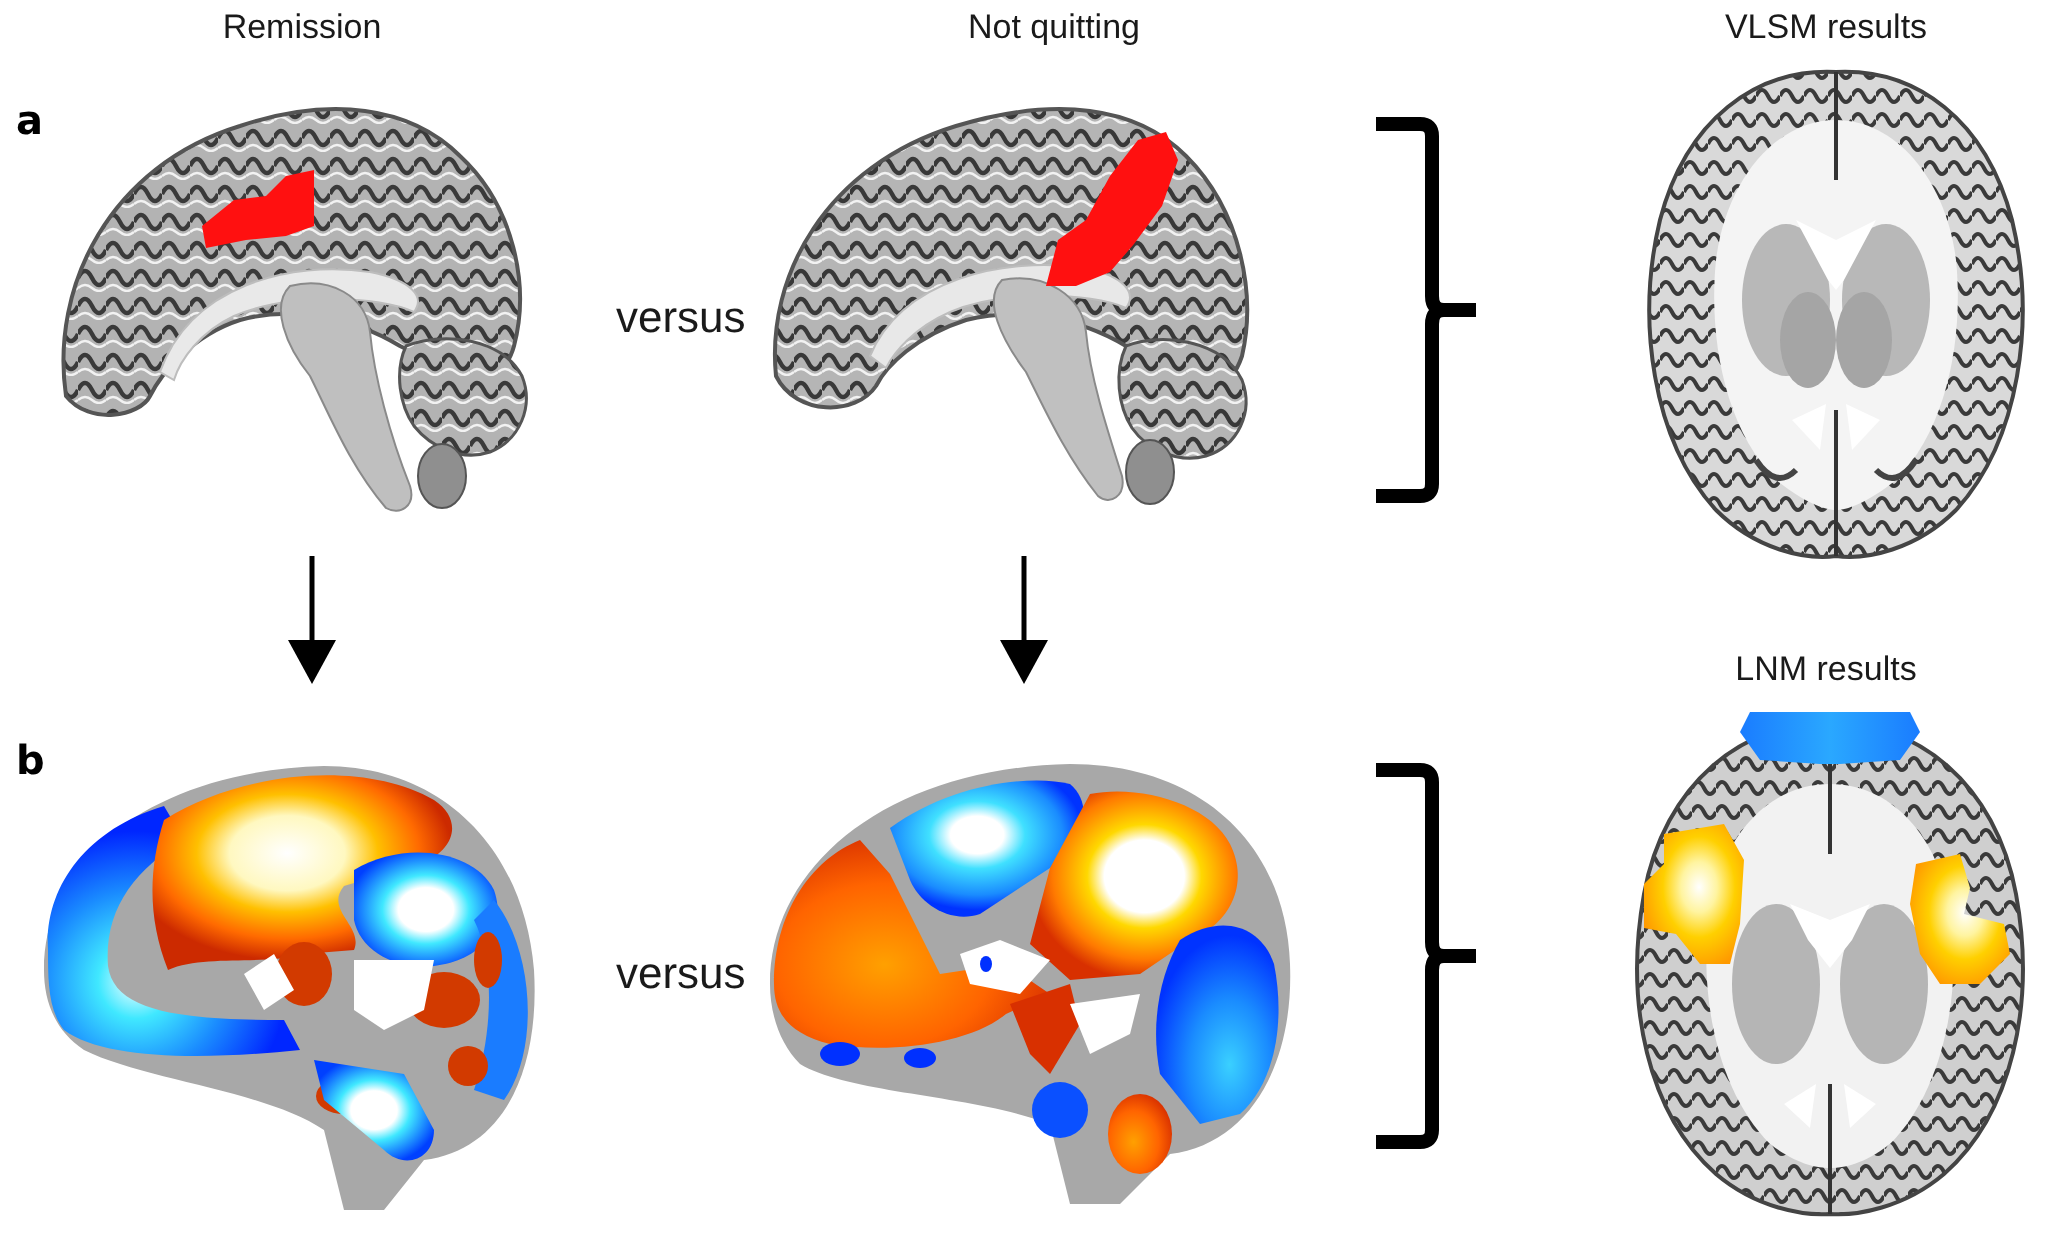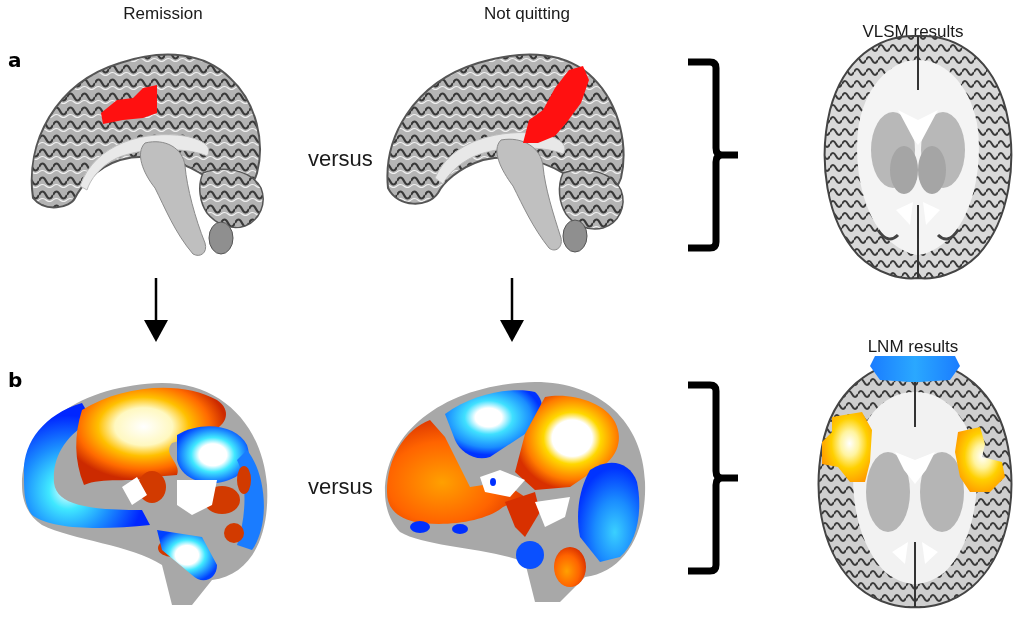--- a/index.html
+++ b/index.html
@@ -7,24 +7,24 @@
            font-family: "Liberation Sans", "DejaVu Sans", sans-serif; color: #111; }
     .abs { position: absolute; }
     .col-title { font-size: 17px; color: #1a1a1a; text-align: center; white-space: nowrap; }
     .panel-letter { font-size: 20px; font-weight: bold; color: #000; font-family: "DejaVu Sans", "Liberation Sans", sans-serif; }
     .versus { font-size: 22px; color: #1a1a1a; }
     svg { display: block; overflow: visible; }
   </style>
 </head>
 <body>
 
-<div class="abs col-title" style="left:108px; top:4px; width:110px;text-align:center;">Remission</div>
+<div class="abs col-title" style="left:96px; top:4px; width:110px;text-align:center;">Remission</div>
 <div class="abs col-title" style="left:462px; top:4px; width:130px;">Not quitting</div>
-<div class="abs col-title" style="left:838px; top:22px; width:150px;">VLSM results</div>
-<div class="abs col-title" style="left:838px; top:337px; width:150px;">LNM results</div>
+<div class="abs col-title" style="left:838px; top:4px; width:150px;">VLSM results</div>
+<div class="abs col-title" style="left:838px; top:325px; width:150px;">LNM results</div>
 
 <div class="abs panel-letter" style="left:8px; top:48px;">a</div>
 <div class="abs panel-letter" style="left:8px; top:368px;">b</div>
 
 <div class="abs versus" style="left:308px; top:146px;">versus</div>
 <div class="abs versus" style="left:308px; top:474px;">versus</div>
 
 <div class="abs" style="left:25px; top:48px; width:245px; height:225px;">
   <svg width="245" height="225" viewBox="0 0 245 225">
     <defs>

